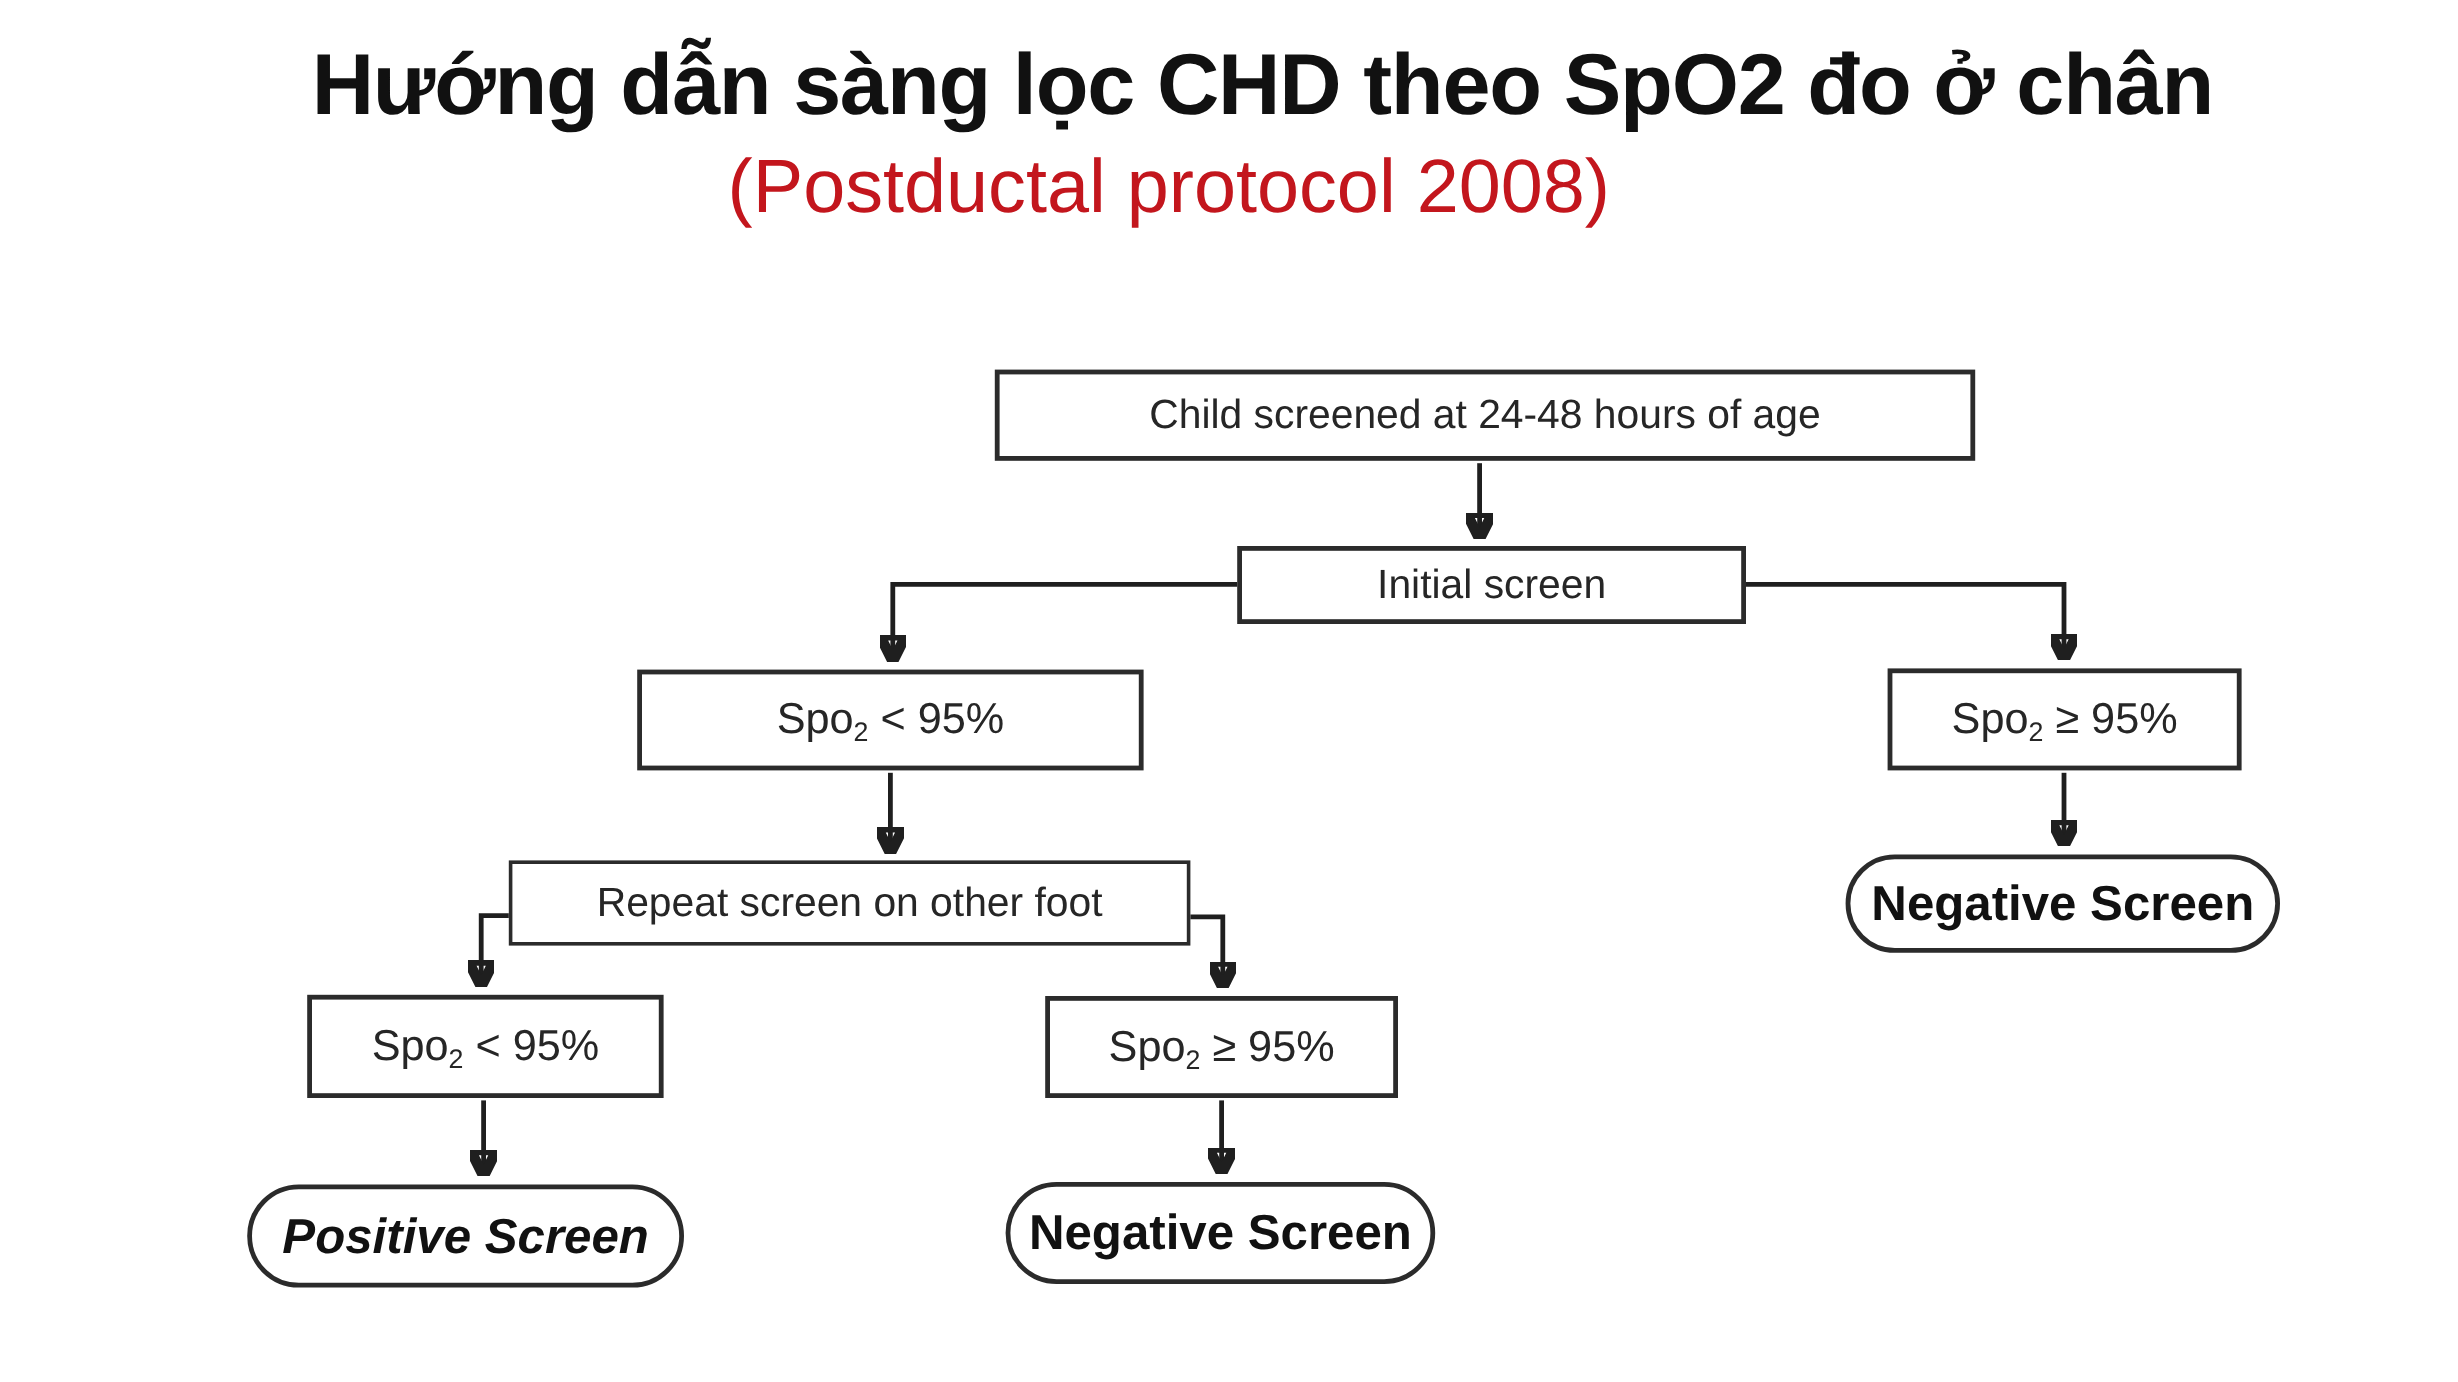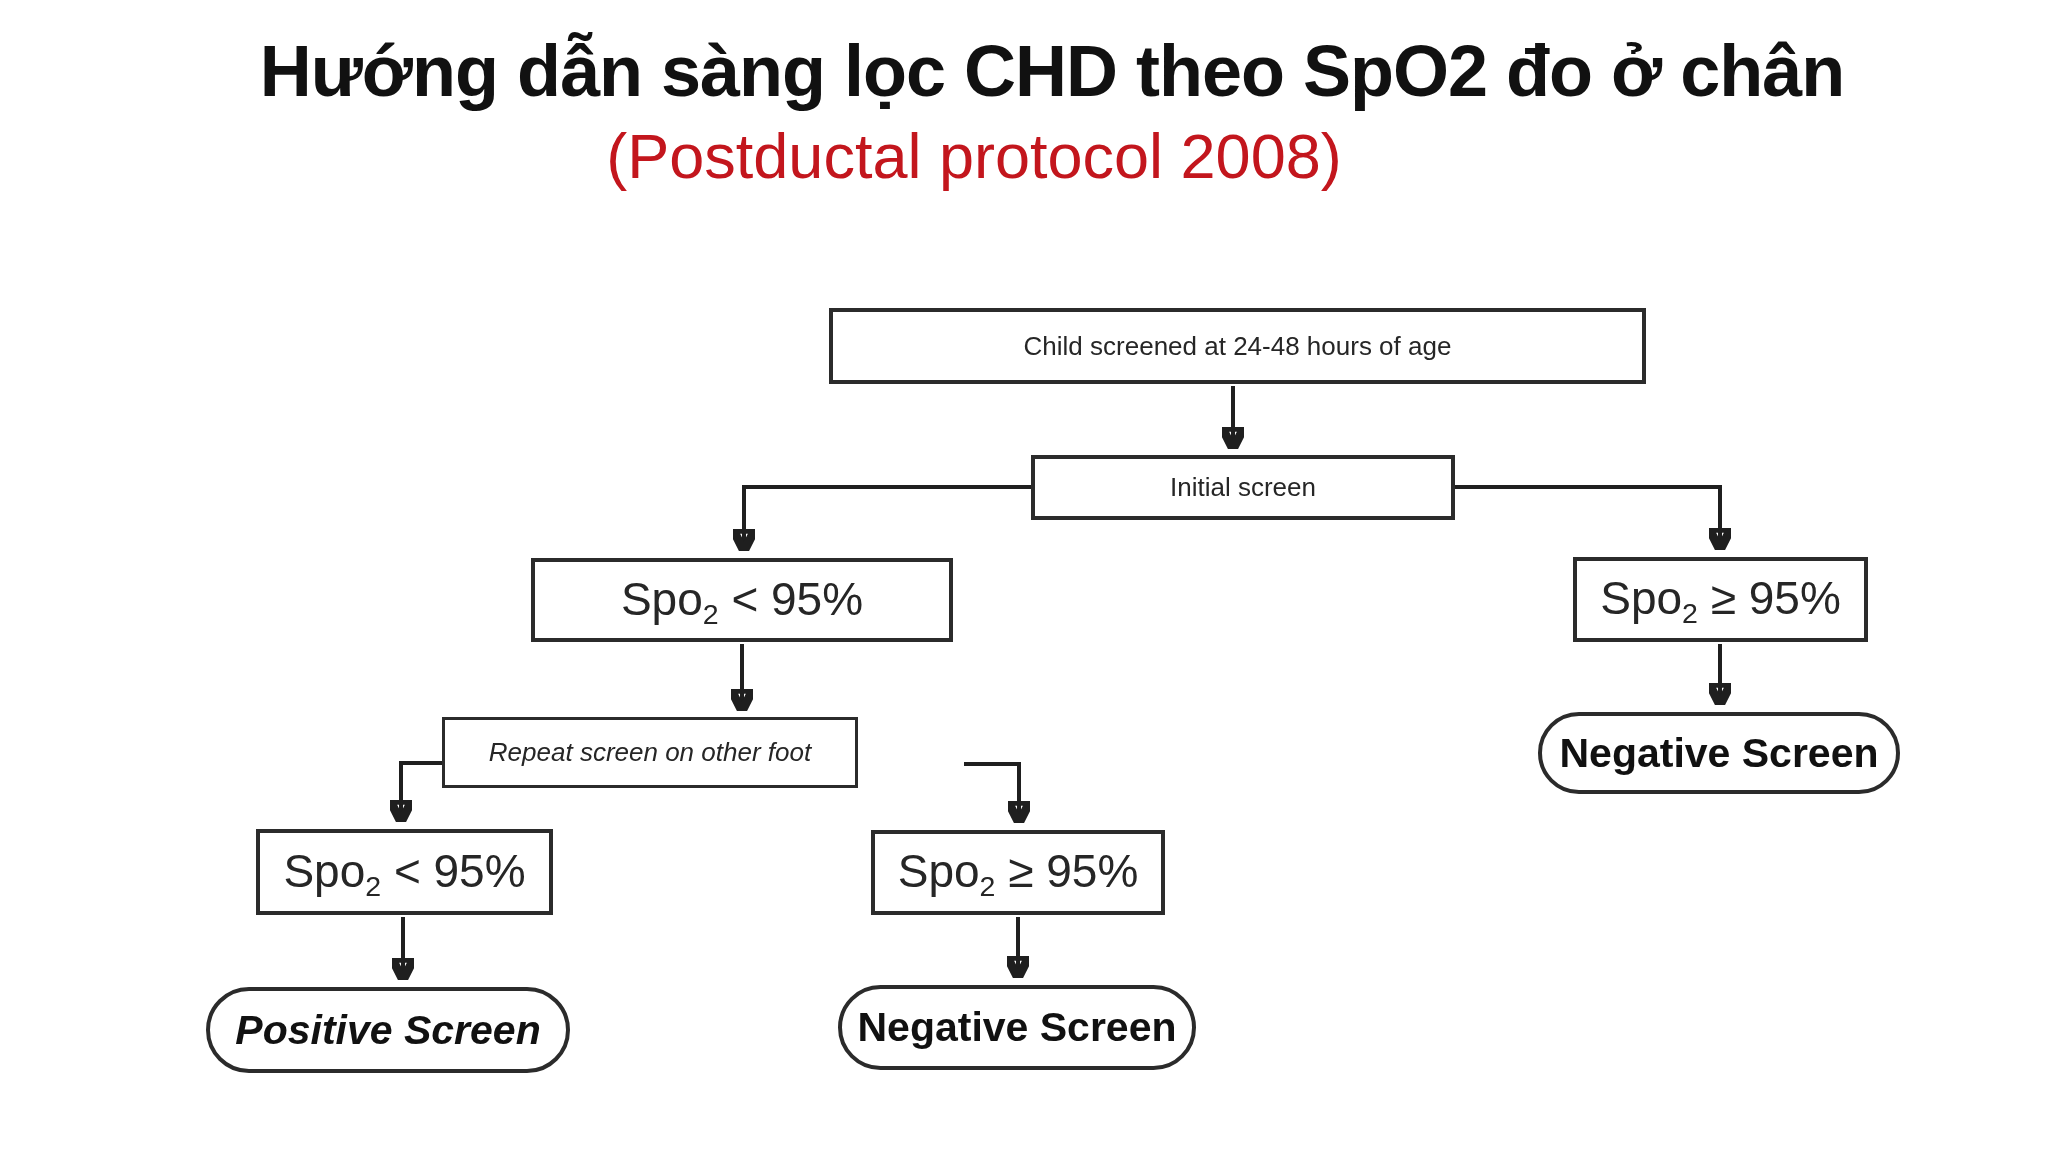--- a/index.html
+++ b/index.html
@@ -34,25 +34,25 @@
     color: var(--accent_red, #c3161d);
   }
   .node {
     position: absolute;
     display: flex;
     align-items: center;
     justify-content: center;
     background: #ffffff;
     border: 4px solid var(--box_border, #2b2b2b);
     color: #262626;
-    font-size: 26px;
+    font-size: 34px;
     text-align: center;
     white-space: nowrap;
   }
-  .node.spo2 { font-size: 46px; }
+  .node.spo2 { font-size: 36px; }
   .node.thin { border-width: 3px; }
   .terminal {
     position: absolute;
     display: flex;
     align-items: center;
     justify-content: center;
     background: #ffffff;
     border: 4px solid var(--box_border, #2b2b2b);
     border-radius: 48px;
     color: #111111;
@@ -111,21 +111,21 @@
   </div>
 
   <div class="node spo2" style="left:503px; top:558px; width:422px; height:84px;">
     <span><span>Spo</span><span class="sub">2</span><span> &lt; 95%</span></span>
   </div>
 
   <div class="node spo2" style="left:1545px; top:557px; width:295px; height:85px;">
     <span><span>Spo</span><span class="sub">2</span><span> ≥ 95%</span></span>
   </div>
 
-  <div class="node thin" style="left:414px; top:717px; width:416px; height:71px;font-style:italic;">
+  <div class="node thin" style="left:396px; top:717px; width:568px; height:71px;">
     <span>Repeat screen on other foot</span>
   </div>
 
   <div class="node spo2" style="left:228px; top:829px; width:297px; height:86px;">
     <span><span>Spo</span><span class="sub">2</span><span> &lt; 95%</span></span>
   </div>
 
   <div class="node spo2" style="left:843px; top:830px; width:294px; height:85px;">
     <span><span>Spo</span><span class="sub">2</span><span> ≥ 95%</span></span>
   </div>

